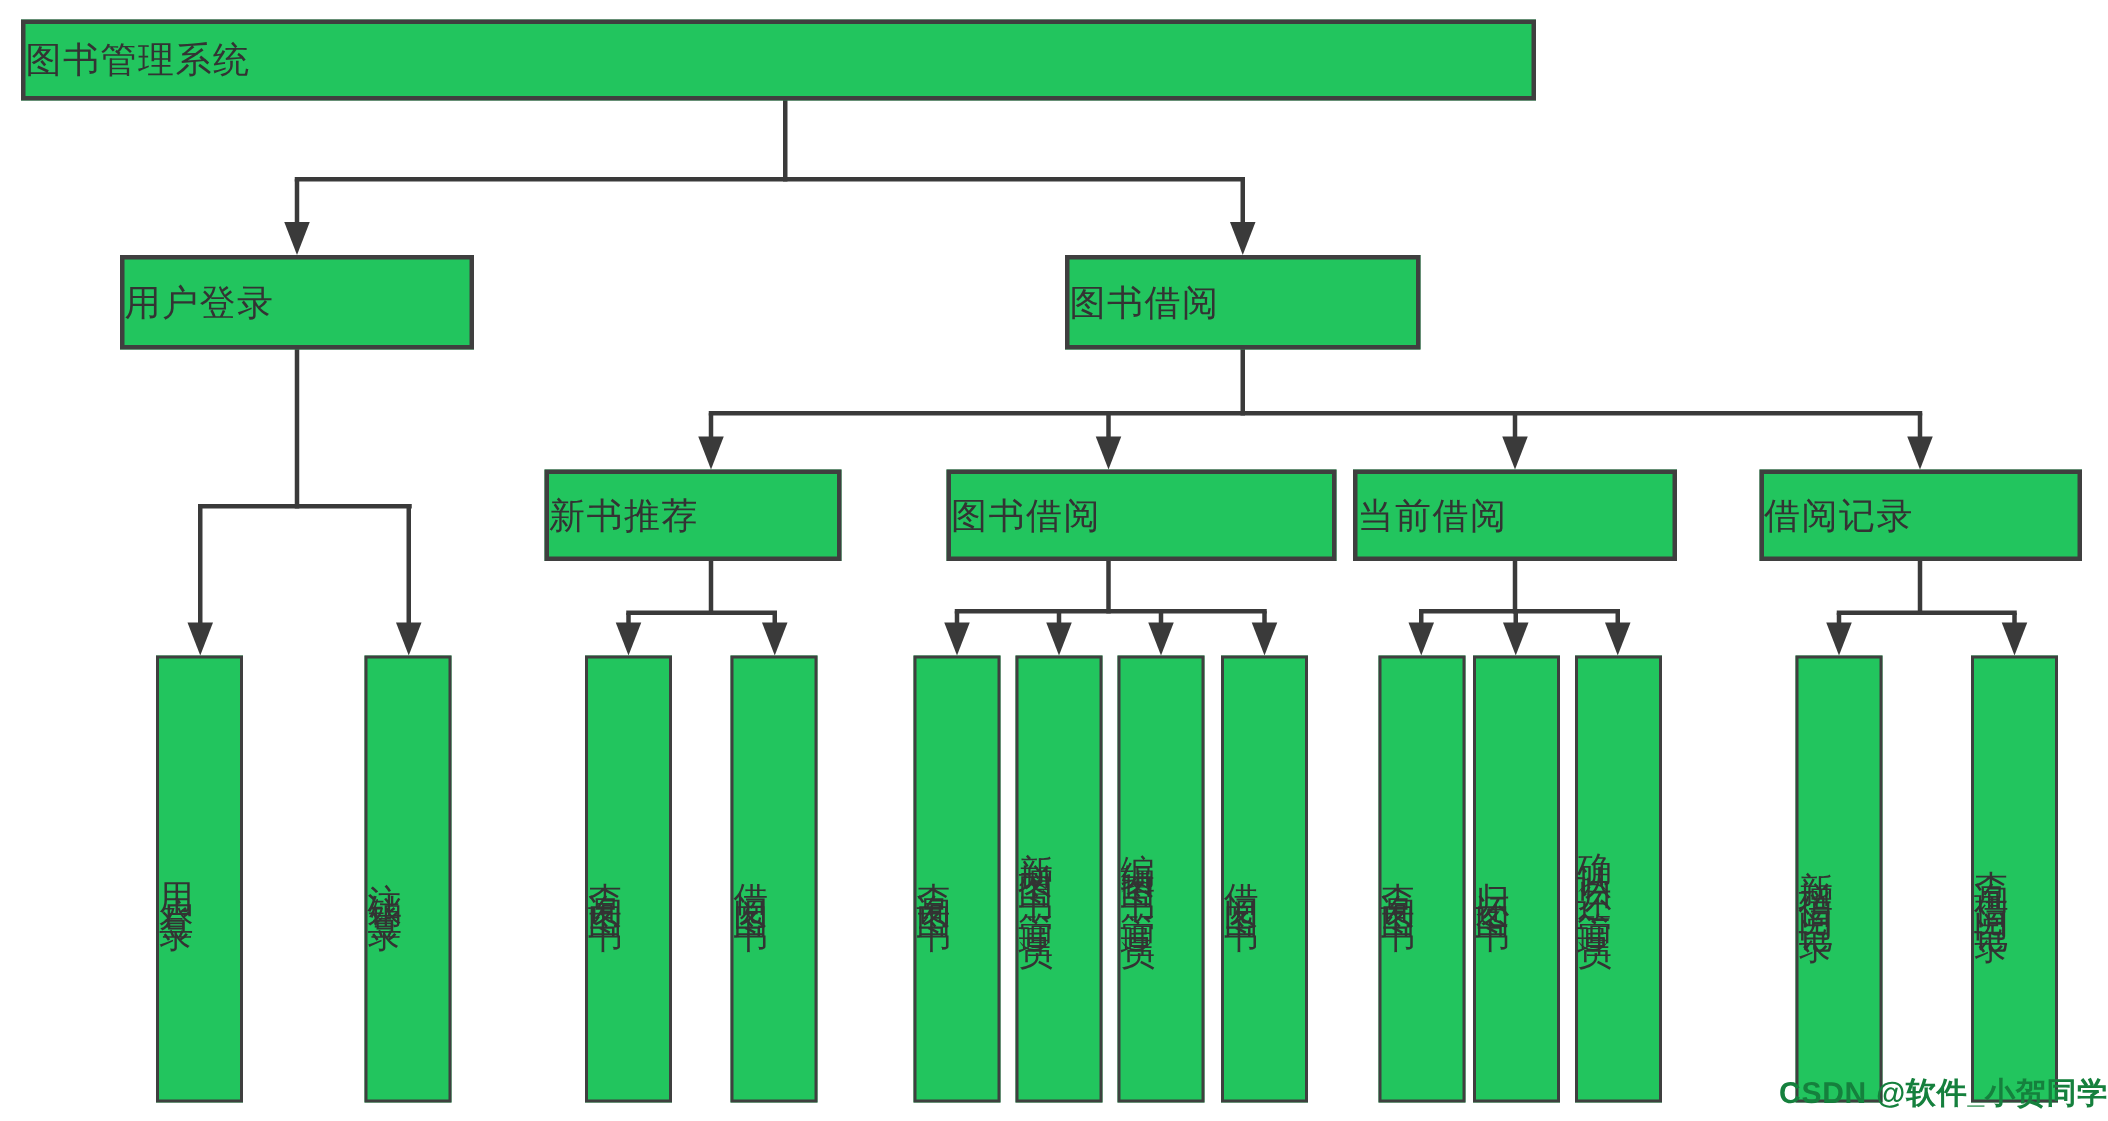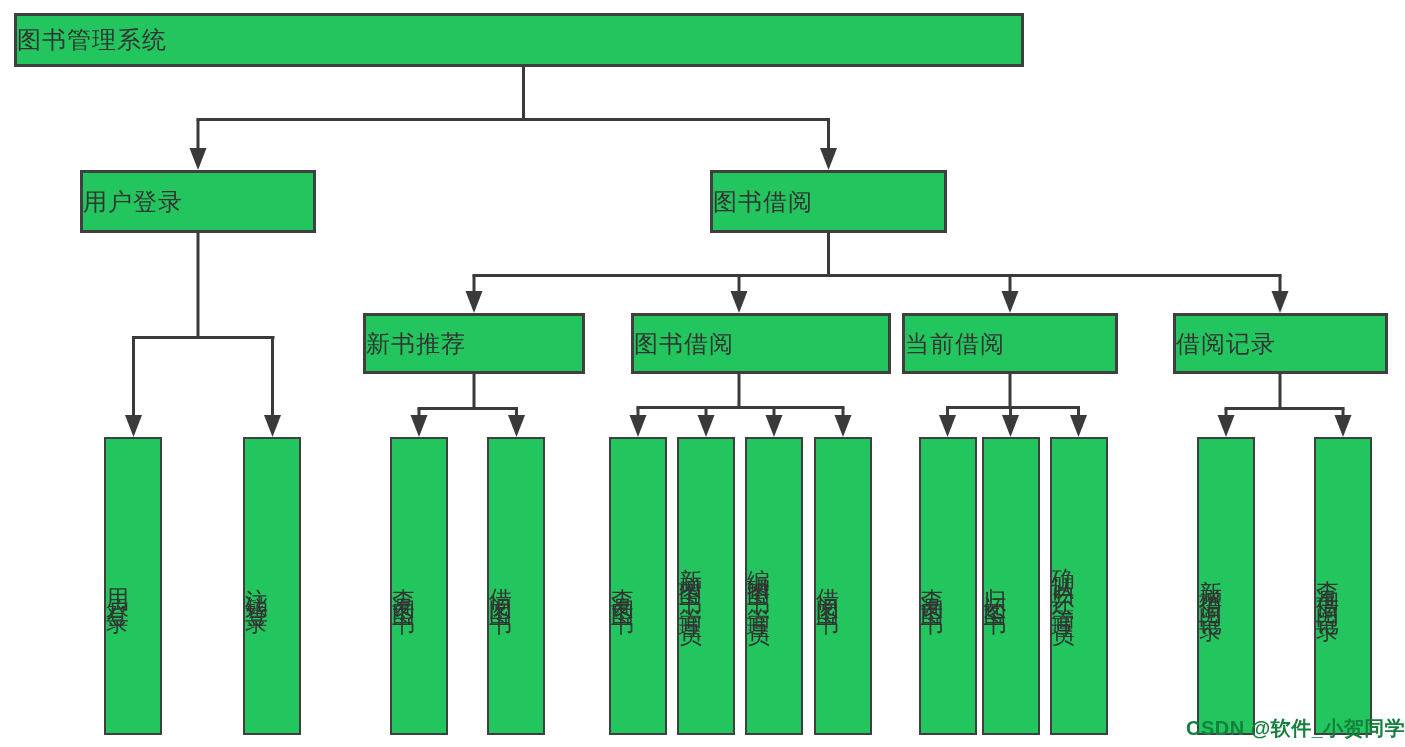--- a/index.html
+++ b/index.html
@@ -102,21 +102,21 @@
     <span class="hlabel">图书管理系统</span>
   </div>
 
   <div class="node branch" style="left:80px;width:236px;">
     <span class="hlabel">用户登录</span>
   </div>
   <div class="node branch" style="left:710px;width:237px;">
     <span class="hlabel">图书借阅</span>
   </div>
 
-  <div class="node module" style="left:363px;width:222px;">
+  <div class="node module" style="left:363px;width:198px;">
     <span class="hlabel">新书推荐</span>
   </div>
   <div class="node module" style="left:631px;width:260px;">
     <span class="hlabel">图书借阅</span>
   </div>
   <div class="node module" style="left:902px;width:216px;font-family:Liberation Mono, monospace;">
     <span class="hlabel">当前借阅</span>
   </div>
   <div class="node module" style="left:1173px;width:215px;">
     <span class="hlabel">借阅记录</span>

